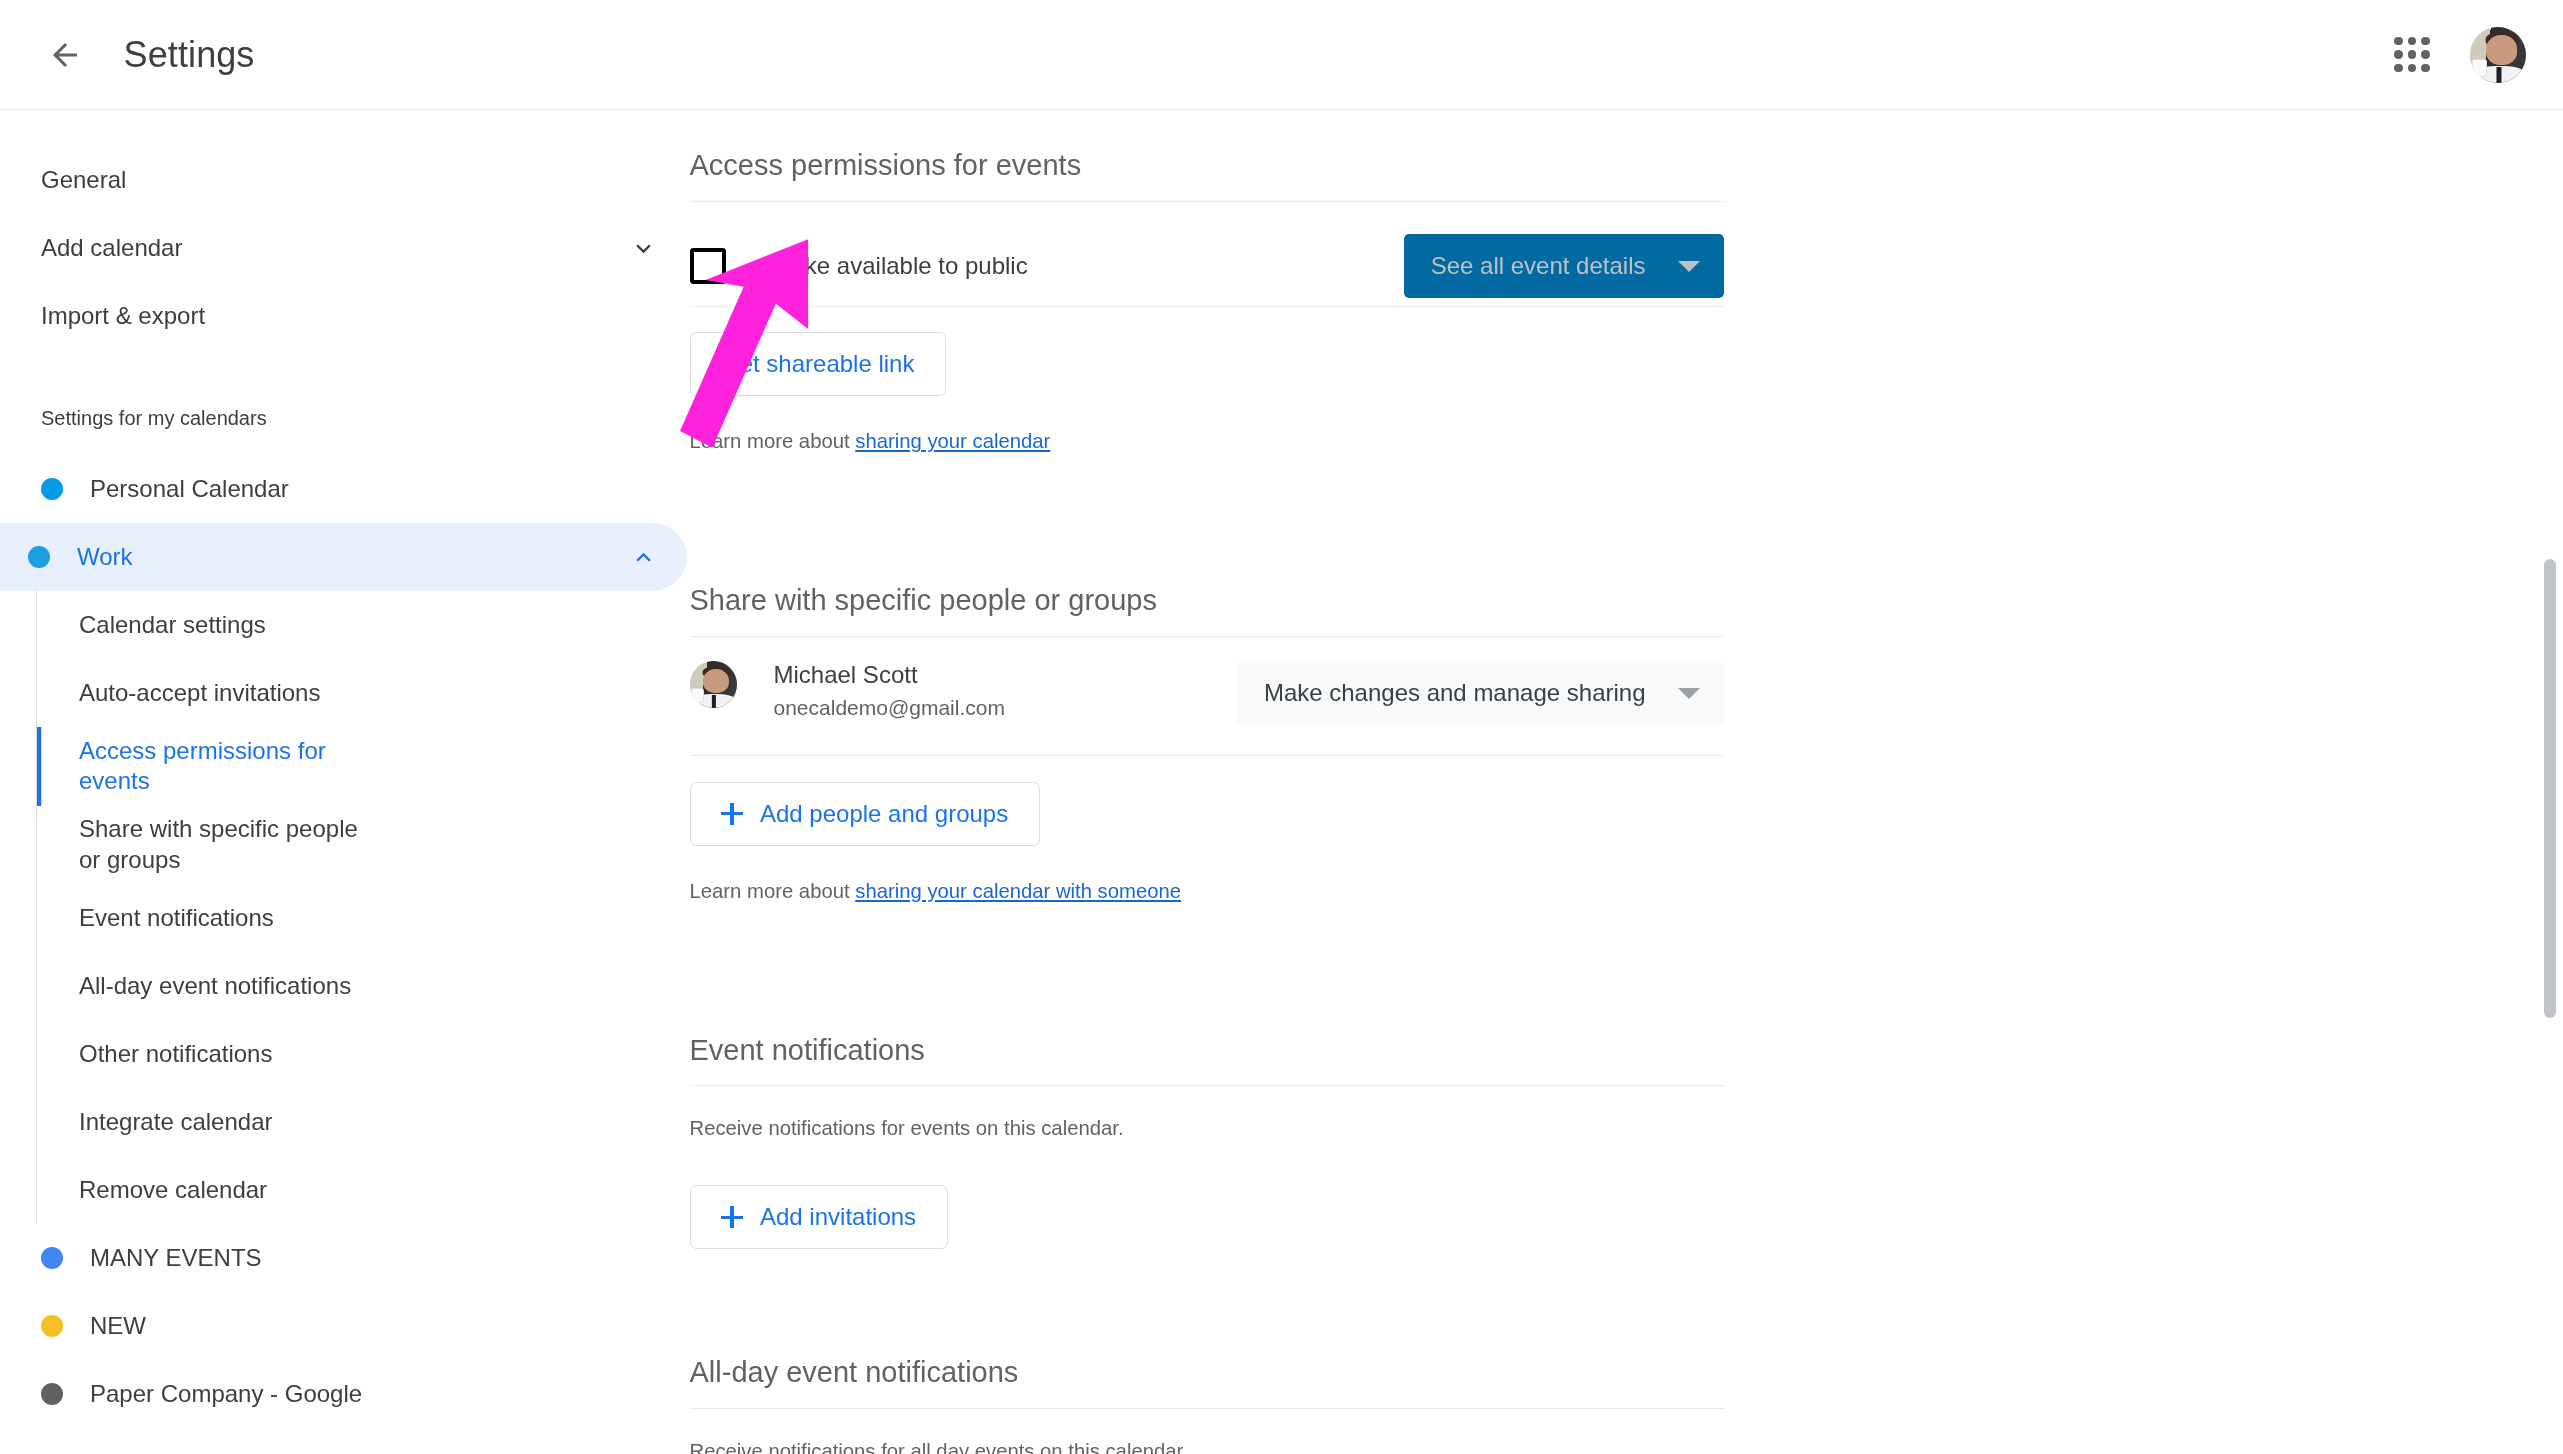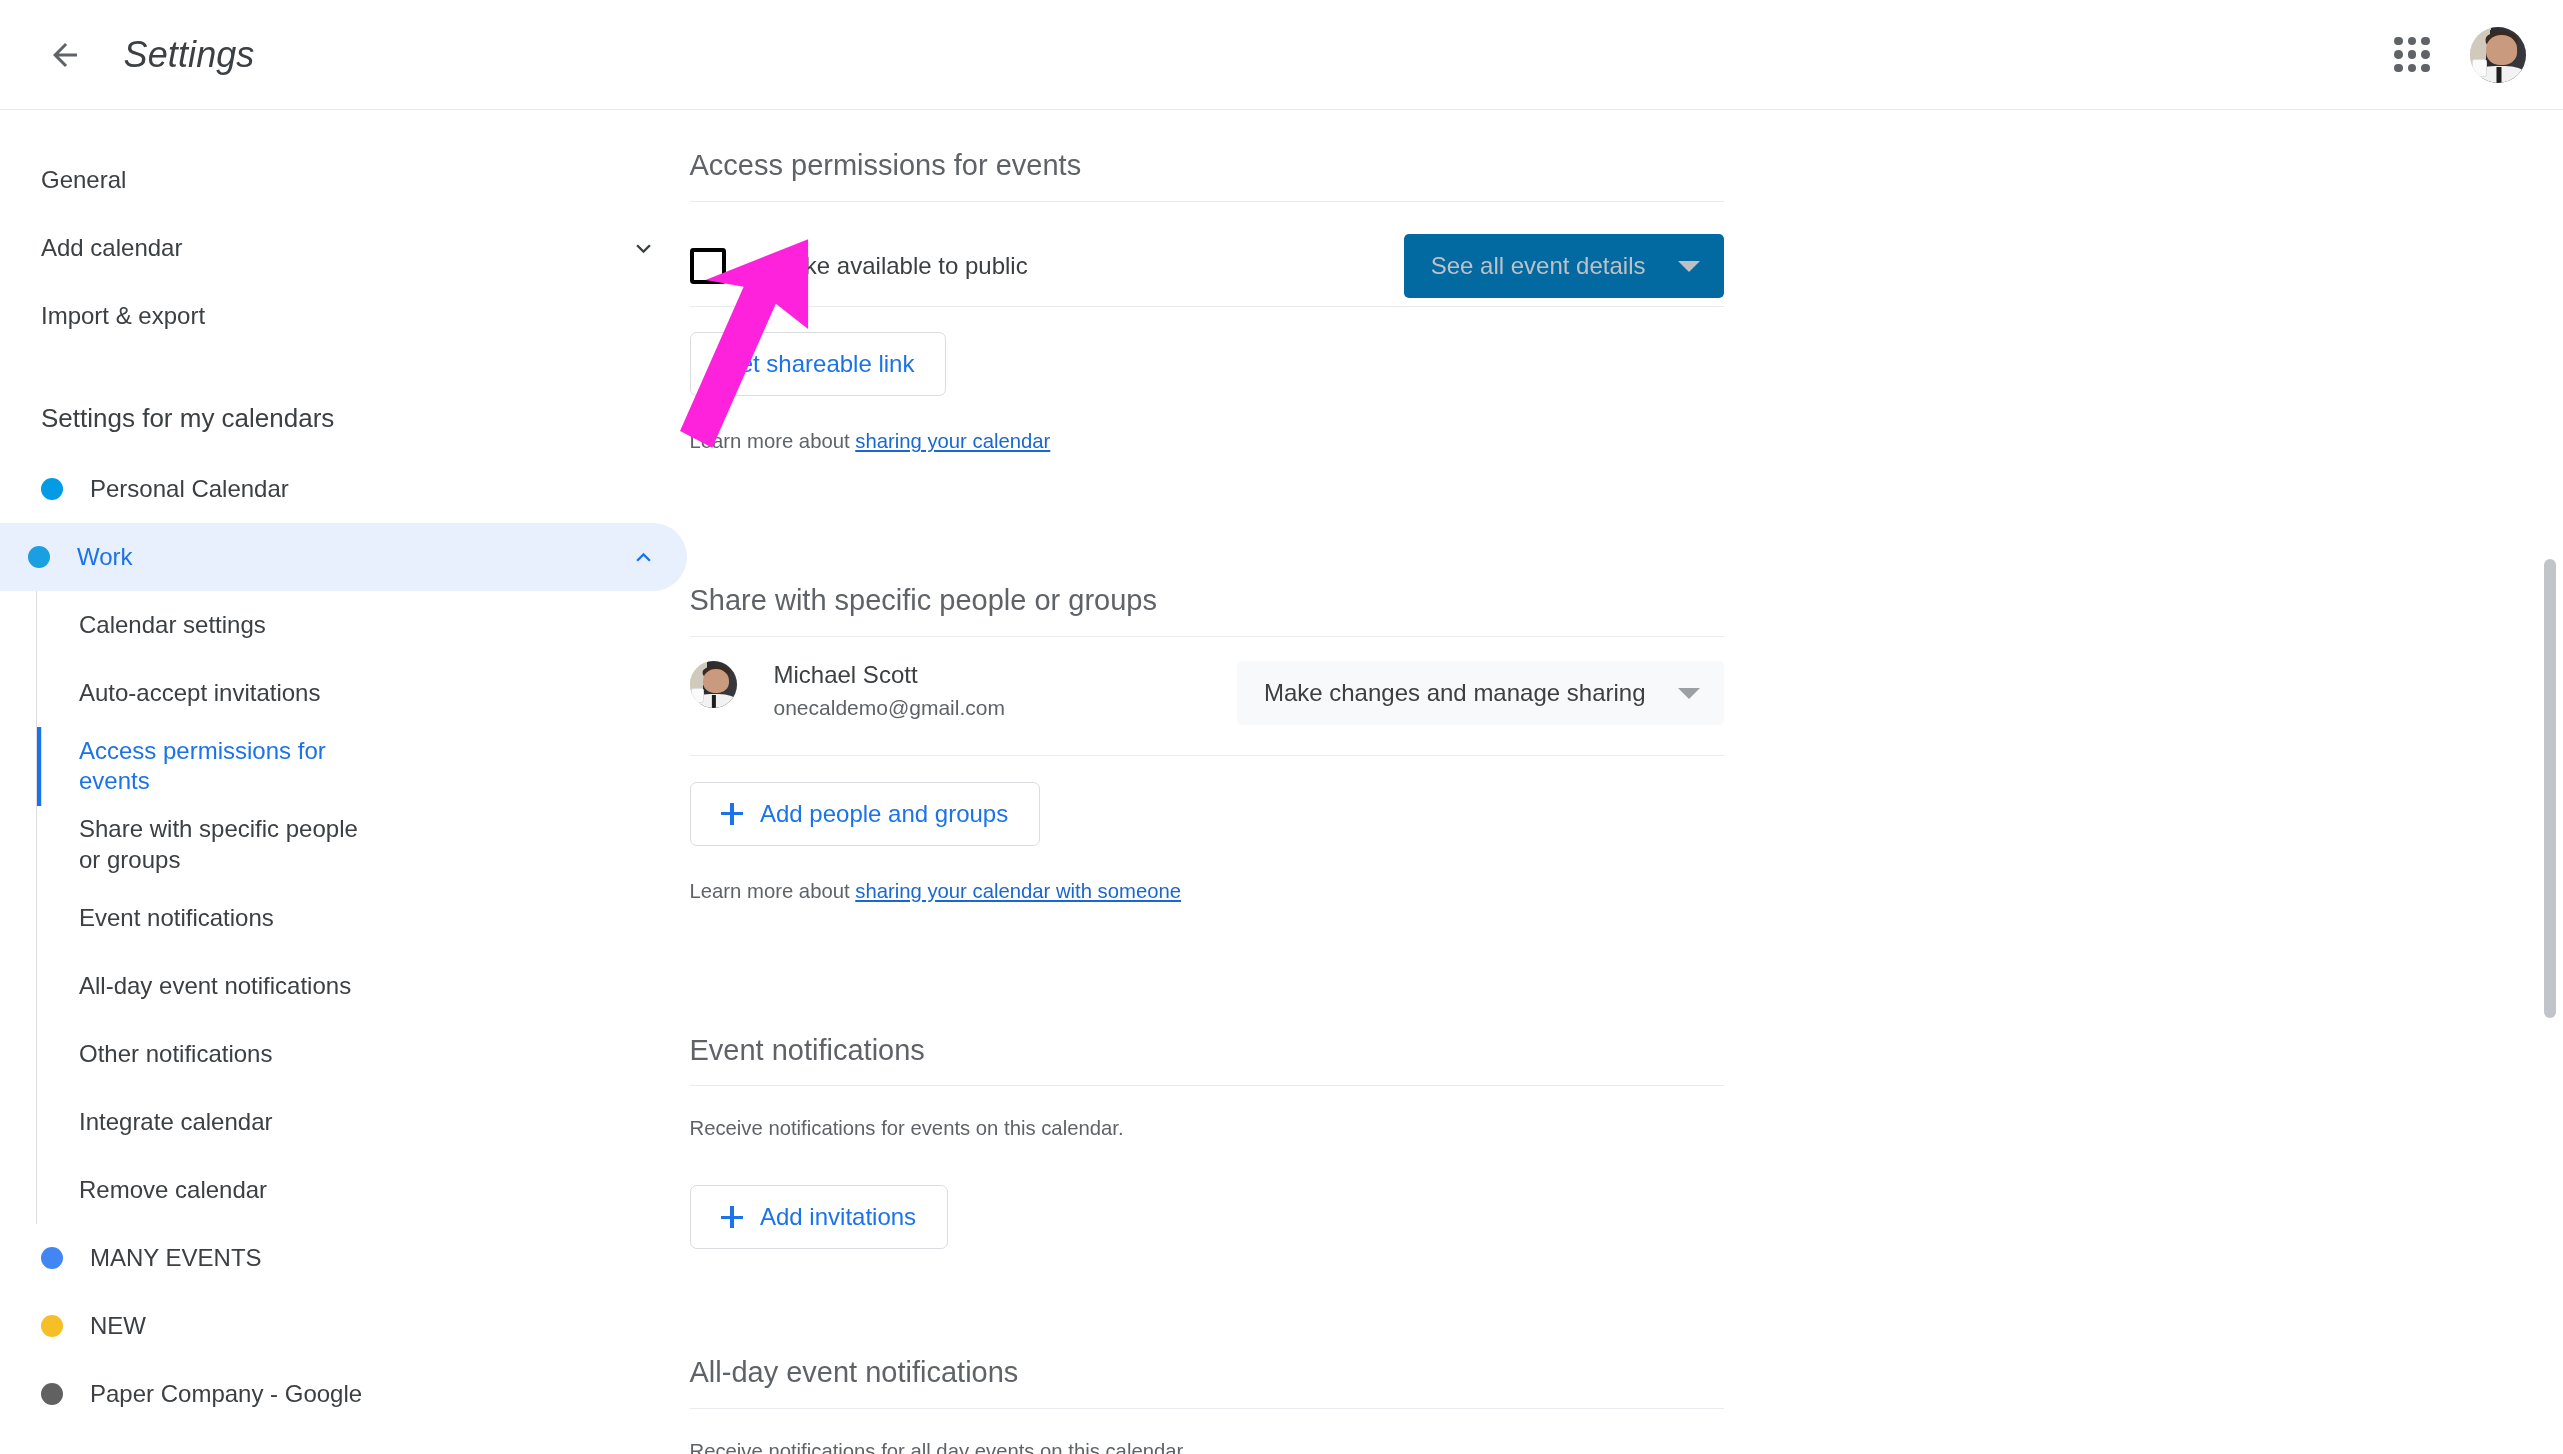--- a/index.html
+++ b/index.html
@@ -15,21 +15,20 @@
 
   
   .topbar {
     position: absolute;
     top: 0; left: 0;
     width: 2563px; height: 110px;
     background: #ffffff;
     border-bottom: 1.7px solid #e8eaed;
     display: flex;
     align-items: center;
-    font-style: italic;
   }
   .back-btn {
     width: 81px; height: 81px;
     margin-left: 24px;
     border: none; background: transparent;
     border-radius: 50%;
     display: flex; align-items: center; justify-content: center;
     cursor: pointer;
     padding: 0;
   }
@@ -106,21 +105,21 @@
     color: #3c4043;
     cursor: pointer;
     border-radius: 0 34px 34px 0;
   }
   .nav-top-item .chev { margin-left: auto; display:flex; align-items:center; }
 
   .section-label {
     margin-top: 42px;
     margin-bottom: 10.2px;
     padding-left: 41px;
-    font-size: 26px;
+    font-size: 20px;
     color: #3c4043;
     height: 53px;
     display: flex;
     align-items: center;
   }
 
   .cal-item {
     height: 68px;
     display: flex;
     align-items: center;

